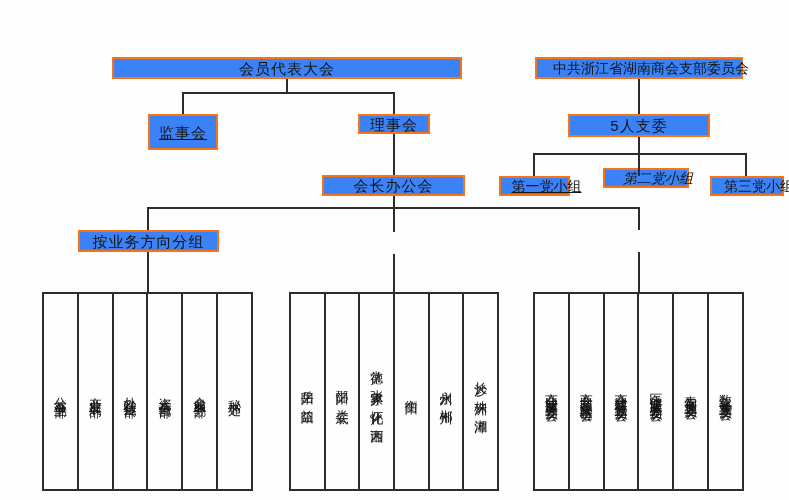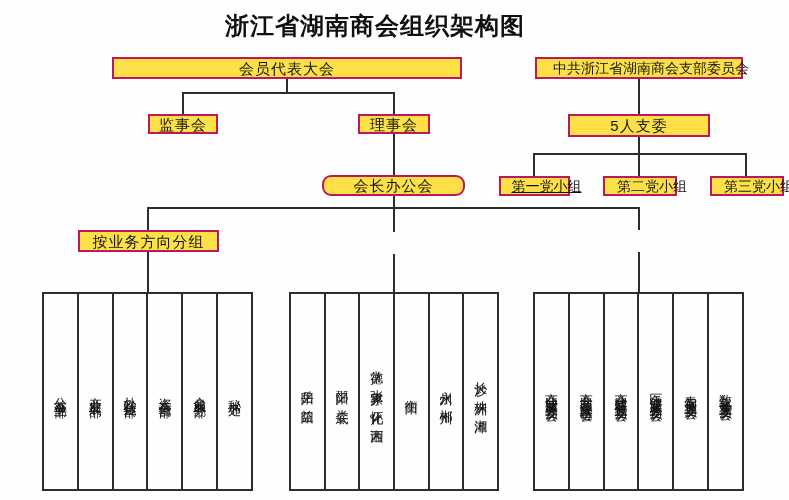--- a/index.html
+++ b/index.html
@@ -9,21 +9,21 @@
     font-family:"Liberation Sans", sans-serif;
     color:#141414;
   }
   .title {
     position:absolute; left:150px; top:10px; width:450px;
     text-align:center; font-size:24px; font-weight:bold;
     letter-spacing:1px; color:#101010; white-space:nowrap;
   }
   .box {
     position:absolute; box-sizing:border-box;
-    border:2px solid #be185d; background:#fde047;
+    border:2px solid #f97316; background:#3b82f6;
     display:flex; align-items:center; justify-content:center;
     font-size:15px; white-space:nowrap; line-height:1;
     letter-spacing:1px;
   }
   .box.small { font-size:14px; letter-spacing:0;padding-left:24px; }
   .line { position:absolute; background:#2d2d2d; }
   .colgroup {
     position:absolute; display:flex; box-sizing:border-box;
   }
   .vcol {
@@ -34,32 +34,31 @@
     writing-mode:vertical-rl; text-orientation:upright;
     font-size:13px; letter-spacing:2px; line-height:1;
   }
   .vcol:first-child { margin-left:0; }
 </style>
 </head>
 <body>
 
 <div id="stage">
 
-  <div class="title">浙江省湖南商会组织架构图</div>
 
   <div class="box" style="left:112px; top:57px; width:350px; height:22px;">会员代表大会</div>
   <div class="box small" style="left:535px; top:57px; width:208px; height:22px;">中共浙江省湖南商会支部委员会</div>
 
-  <div class="box" style="left:148px; top:114px; width:70px; height:20px;">监事会</div>
+  <div class="box" style="left:148px; top:114px; width:70px; height:36px;text-decoration:underline;">监事会</div>
   <div class="box" style="left:358px; top:114px; width:72px; height:20px;">理事会</div>
   <div class="box" style="left:568px; top:114px; width:142px; height:23px;">5人支委</div>
 
-  <div class="box" style="left:322px; top:175px; width:143px; height:21px;border-radius:9px;">会长办公会</div>
+  <div class="box" style="left:322px; top:175px; width:143px; height:21px;">会长办公会</div>
   <div class="box small" style="left:499px; top:176px; width:71px; height:20px;text-decoration:underline;">第一党小组</div>
-  <div class="box small" style="left:603px; top:176px; width:74px; height:20px;">第二党小组</div>
+  <div class="box small" style="left:603px; top:168px; width:86px; height:20px;font-style:italic;">第二党小组</div>
   <div class="box small" style="left:710px; top:176px; width:74px; height:20px;">第三党小组</div>
 
   <div class="box" style="left:78px; top:230px; width:141px; height:22px;">按业务方向分组</div>
 
   <div class="line" style="left:286px; top:79px;  width:2px;   height:13px;"></div>
   <div class="line" style="left:182px; top:92px;  width:213px; height:2px;"></div>
   <div class="line" style="left:182px; top:92px;  width:2px;   height:22px;"></div>
   <div class="line" style="left:393px; top:92px;  width:2px;   height:22px;"></div>
   <div class="line" style="left:393px; top:134px; width:2px;   height:41px;"></div>
   <div class="line" style="left:638px; top:79px;  width:2px;   height:35px;"></div>

